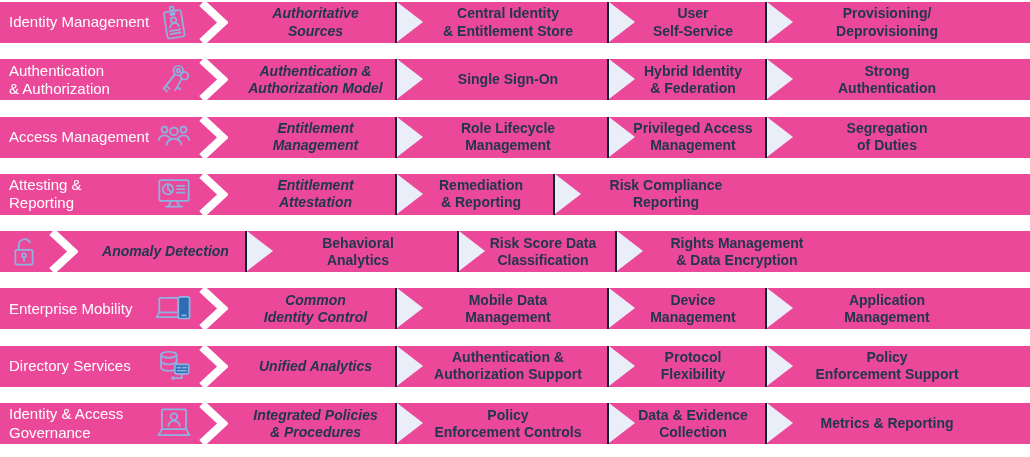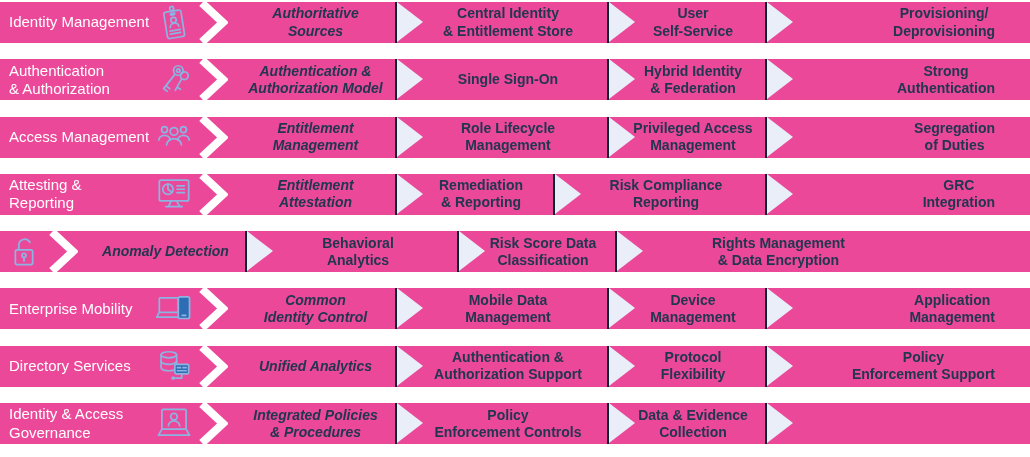--- a/index.html
+++ b/index.html
@@ -24,21 +24,21 @@
   .chev {
     width:38px; display:flex; align-items:center; justify-content:flex-start;
   }
   .seg {
     position:relative; display:flex; align-items:center; justify-content:center;
     box-sizing:border-box;
   }
   .seg.s1 { width:159px;font-style:italic; }
   .seg.s2 { width:212px;border-radius:7px; }
   .seg.s3 { width:158px; }
-  .seg.s4 { width:230px;justify-content:flex-end; }
+  .seg.s4 { width:230px; }
   .seg-text {
     position:relative; z-index:2; color:#223650; font-weight:bold;
     font-size:14px; line-height:1.22; text-align:center; white-space:pre-line;
     padding-left:14px;
   }
   .seg.s1 .seg-text { padding-left:0; }
   .arrow {
     position:absolute; left:0; top:0; height:41px; width:30px; z-index:1;
   }
   .arrow::before {           
@@ -200,25 +200,20 @@
     <div class="seg s3">
         <span class="arrow"></span>
         <span class="seg-text">Remediation
 &amp; Reporting</span>
       </div>
     <div class="seg s2">
         <span class="arrow"></span>
         <span class="seg-text">Risk Compliance
 Reporting</span>
       </div>
-    <div class="seg s4">
-        <span class="arrow"></span>
-        <span class="seg-text">GRC
-Integration</span>
-      </div>
   </div>
 
   <div class="row">
     <div class="iconbox">
       <svg width="44" height="38" viewBox="0 0 48 44" class="ic">
         <rect x="14" y="19.5" width="20" height="17" rx="2"></rect>
         <path d="M18 19.5 v-5.5 a6.8 6.8 0 0 1 12.8 -3.1"></path>
         <circle cx="24" cy="26" r="2.3"></circle>
         <line x1="24" y1="28.5" x2="24" y2="32.5"></line>
       </svg>
@@ -349,16 +344,17 @@
         <span class="seg-text">Policy
 Enforcement Controls</span>
       </div>
     <div class="seg s3">
         <span class="arrow"></span>
         <span class="seg-text">Data &amp; Evidence
 Collection</span>
       </div>
     <div class="seg s4">
         <span class="arrow"></span>
+        <span class="seg-text">Metrics &amp; Reporting</span>
       </div>
   </div>
 
 </div>
 
 </body></html>

